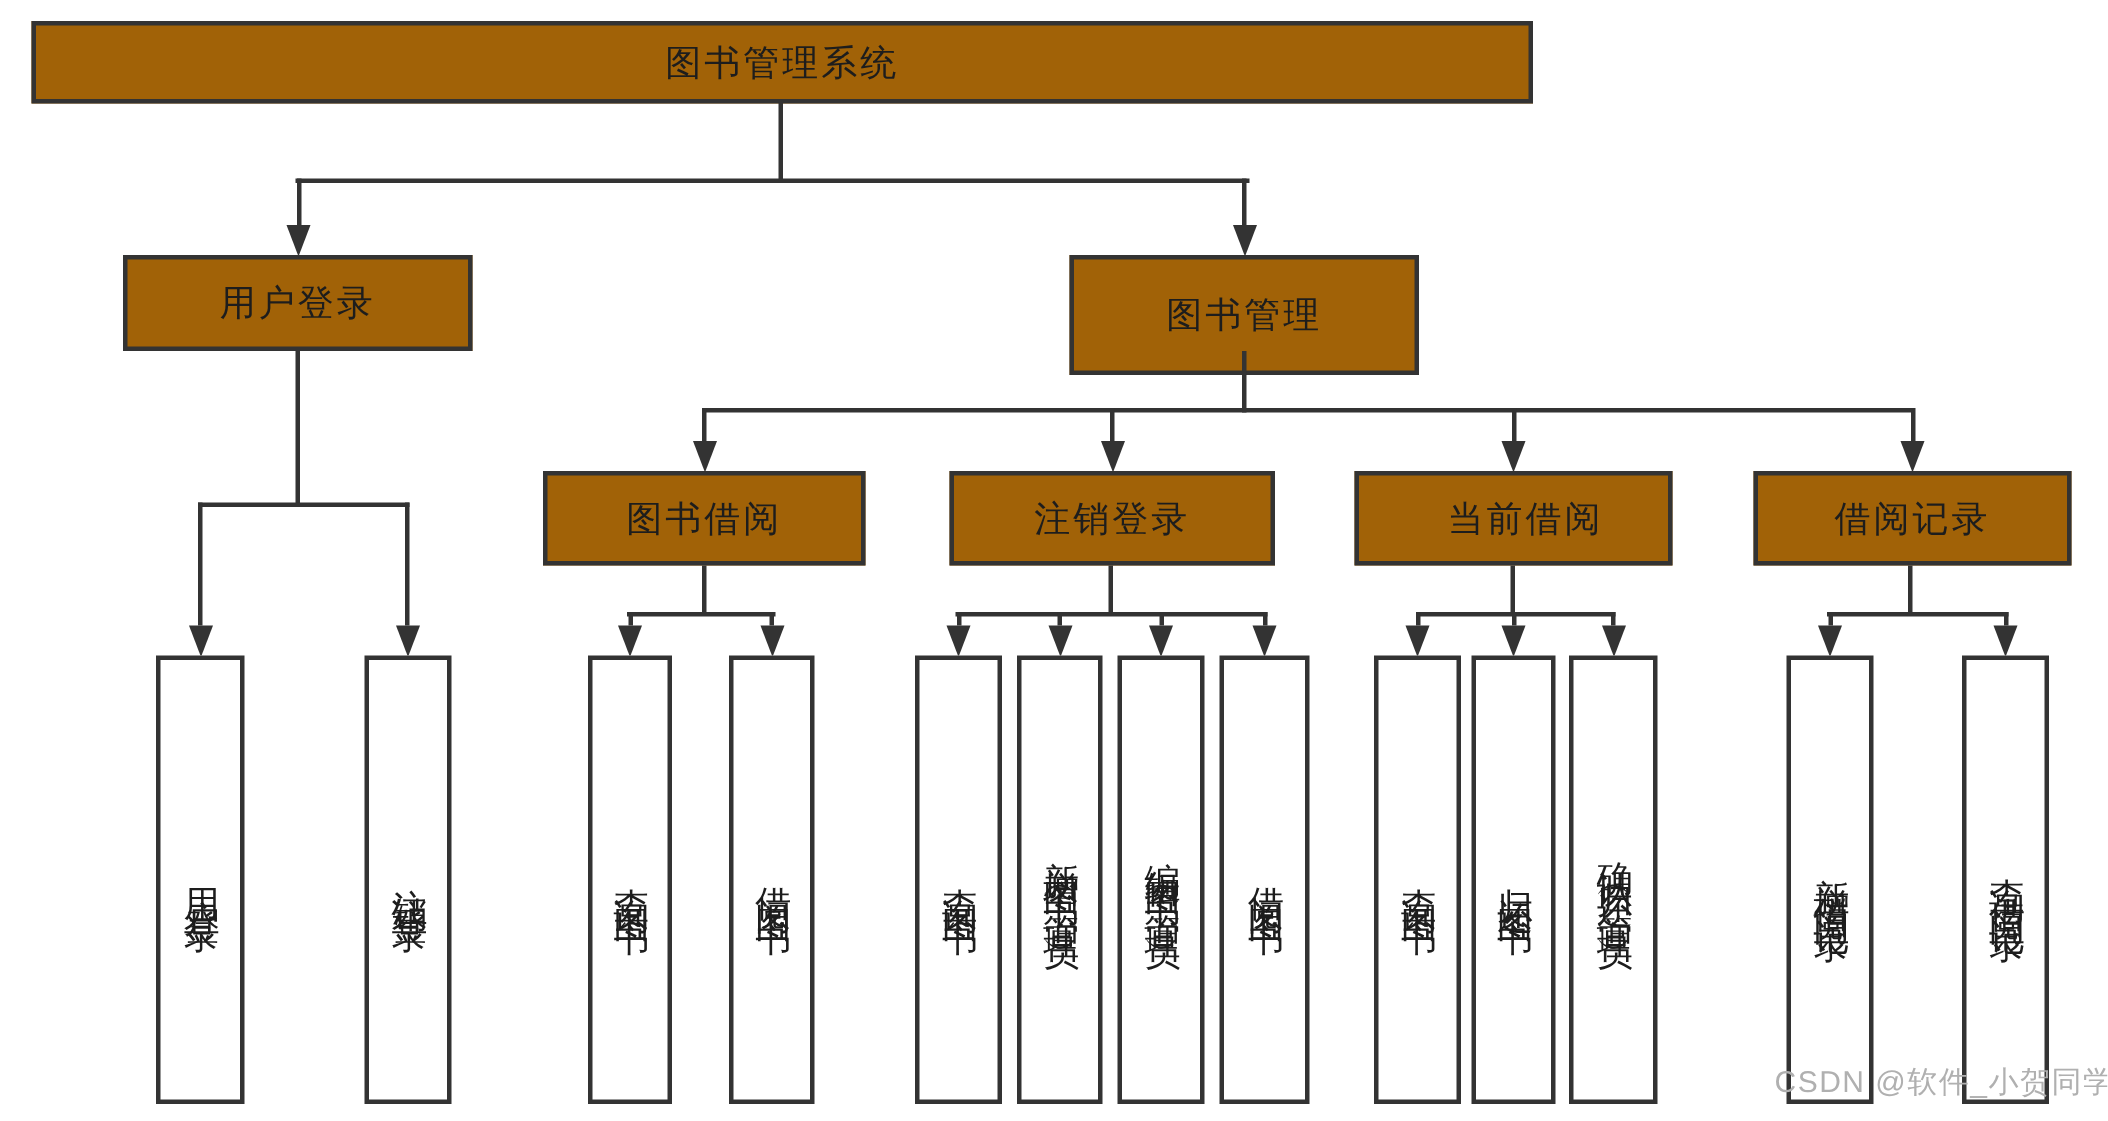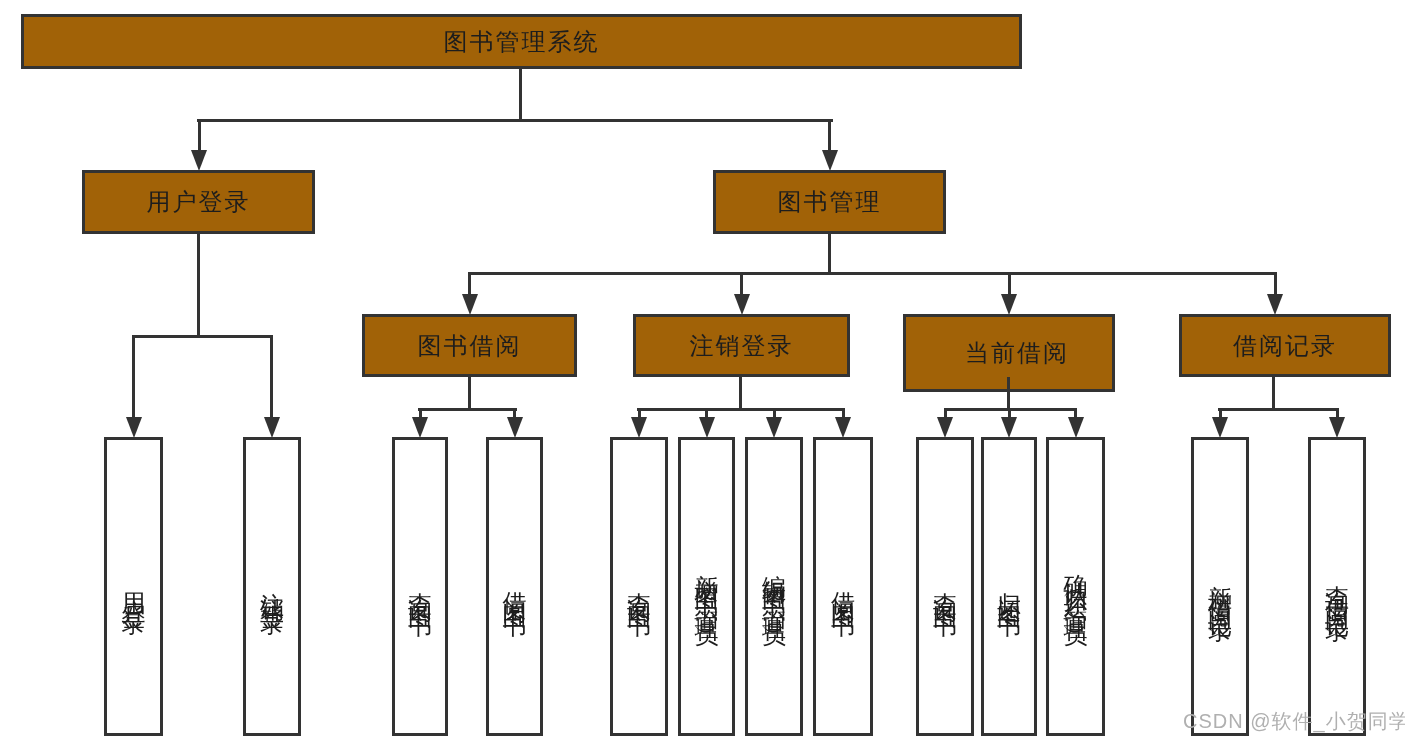--- a/index.html
+++ b/index.html
@@ -39,21 +39,21 @@
   <div class="box" style="left:21px;top:14px;width:1001px;height:55px;">图书管理系统</div>
 
   <div class="vline" style="left:519px;top:68px;width:3px;height:53px;"></div>
   <div class="hline" style="left:197px;top:119px;width:636px;height:3px;"></div>
   <div class="vline" style="left:198px;top:119px;width:3px;height:31px;"></div>
   <div class="arrow" style="left:191px;top:150px;"></div>
   <div class="vline" style="left:828px;top:119px;width:3px;height:31px;"></div>
   <div class="arrow" style="left:822px;top:150px;"></div>
 
   <div class="box" style="left:82px;top:170px;width:233px;height:64px;">用户登录</div>
-  <div class="box" style="left:713px;top:170px;width:233px;height:64px;">图书管理</div>
+  <div class="box" style="left:713px;top:170px;width:233px;height:80px;">图书管理</div>
 
   <div class="vline" style="left:197px;top:234px;width:3px;height:103px;"></div>
   <div class="hline" style="left:132px;top:335px;width:141px;height:3px;"></div>
   <div class="vline" style="left:132px;top:335px;width:3px;height:82px;"></div>
   <div class="arrow" style="left:126px;top:417px;"></div>
   <div class="vline" style="left:270px;top:335px;width:3px;height:82px;"></div>
   <div class="arrow" style="left:264px;top:417px;"></div>
 
   <div class="vline" style="left:828px;top:234px;width:3px;height:41px;"></div>
   <div class="hline" style="left:468px;top:272px;width:808px;height:3px;"></div>
@@ -61,22 +61,22 @@
   <div class="arrow" style="left:462px;top:294px;"></div>
   <div class="vline" style="left:740px;top:272px;width:3px;height:22px;"></div>
   <div class="arrow" style="left:734px;top:294px;"></div>
   <div class="vline" style="left:1008px;top:272px;width:3px;height:22px;"></div>
   <div class="arrow" style="left:1001px;top:294px;"></div>
   <div class="vline" style="left:1274px;top:272px;width:3px;height:22px;"></div>
   <div class="arrow" style="left:1267px;top:294px;"></div>
 
   <div class="box" style="left:362px;top:314px;width:215px;height:63px;">图书借阅</div>
   <div class="box" style="left:633px;top:314px;width:217px;height:63px;">注销登录</div>
-  <div class="box" style="left:903px;top:314px;width:212px;height:78px;padding-left:16px;">当前借阅</div>
-  <div class="box" style="left:1169px;top:314px;width:212px;height:63px;margin-left:10px;">借阅记录</div>
+  <div class="box" style="left:903px;top:314px;width:212px;height:63px;padding-left:16px;">当前借阅</div>
+  <div class="box" style="left:1169px;top:314px;width:212px;height:63px;">借阅记录</div>
 
   <div class="vline" style="left:468px;top:377px;width:3px;height:33px;"></div>
   <div class="hline" style="left:418px;top:408px;width:99px;height:3px;"></div>
   <div class="vline" style="left:419px;top:408px;width:3px;height:9px;"></div>
   <div class="arrow" style="left:412px;top:417px;"></div>
   <div class="vline" style="left:513px;top:408px;width:3px;height:9px;"></div>
   <div class="arrow" style="left:507px;top:417px;"></div>
 
   <div class="vline" style="left:739px;top:377px;width:3px;height:33px;"></div>
   <div class="hline" style="left:637px;top:408px;width:208px;height:3px;"></div>

